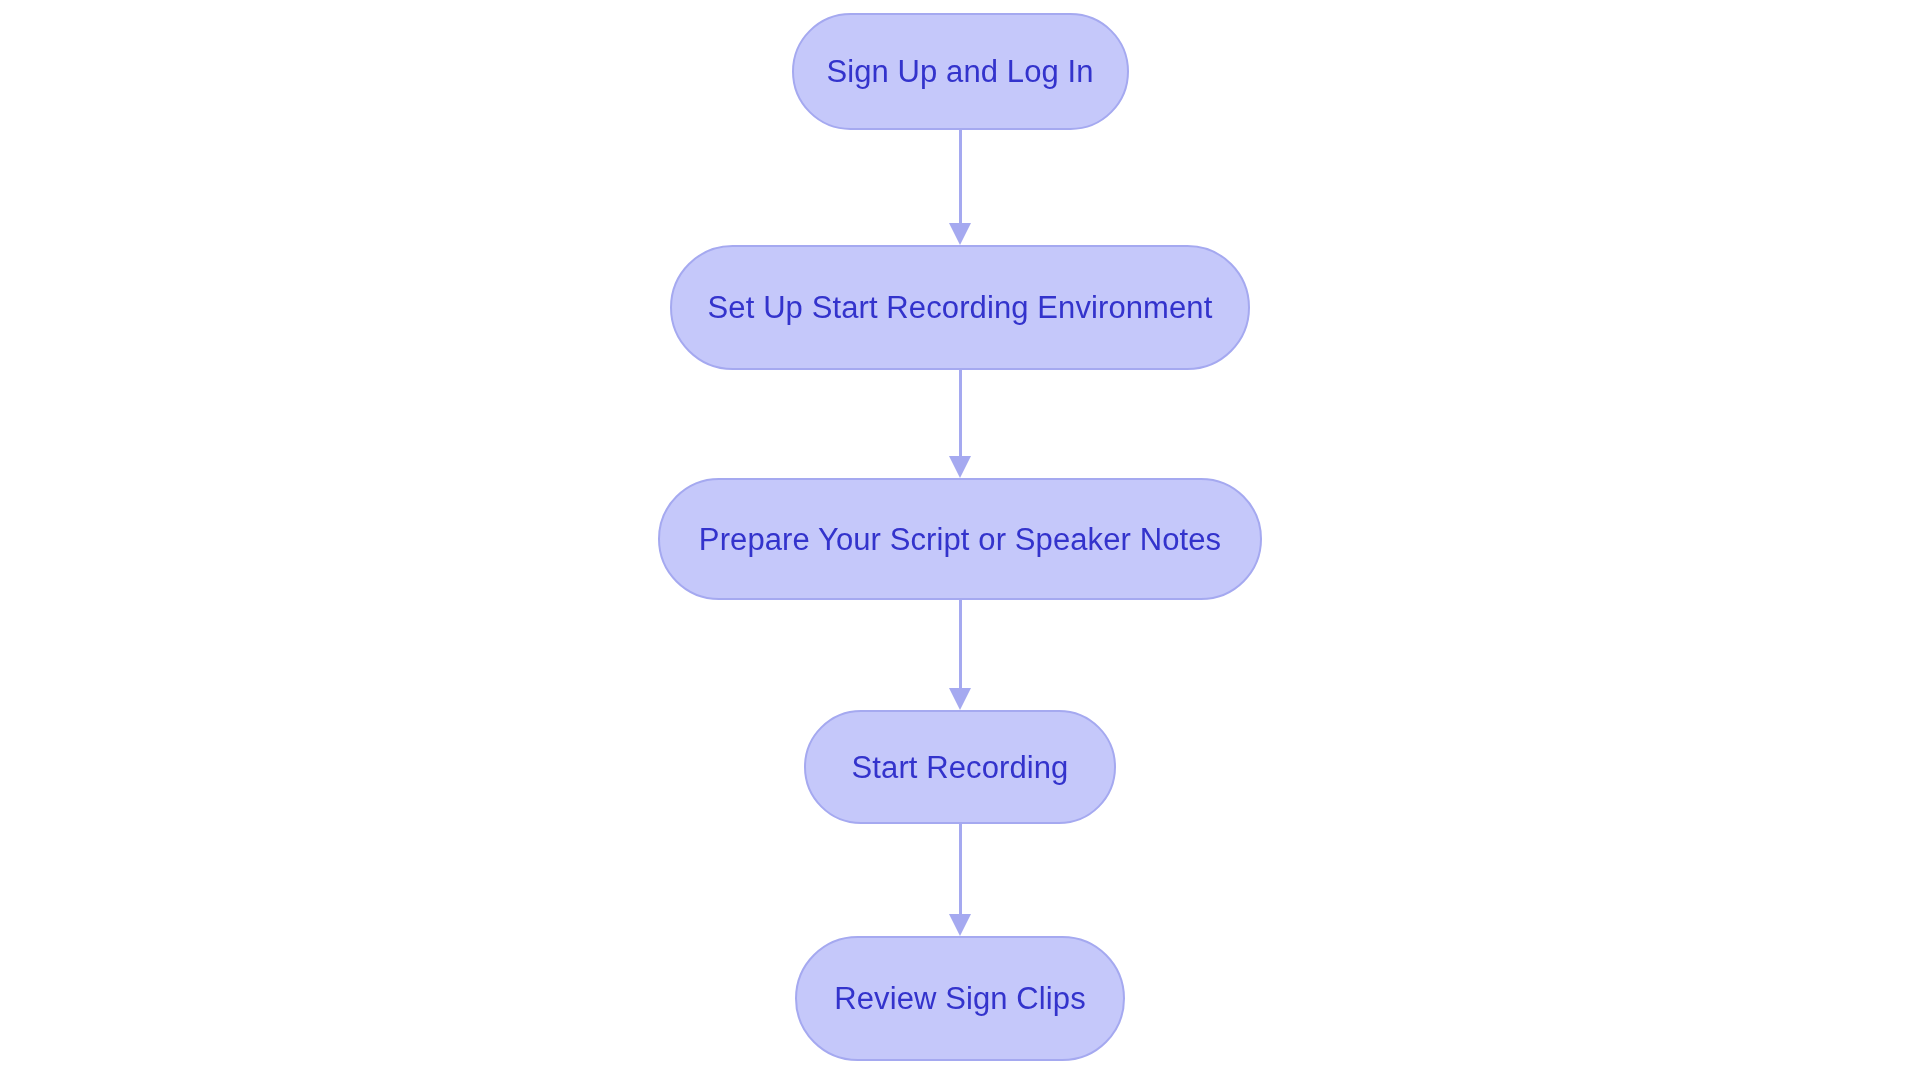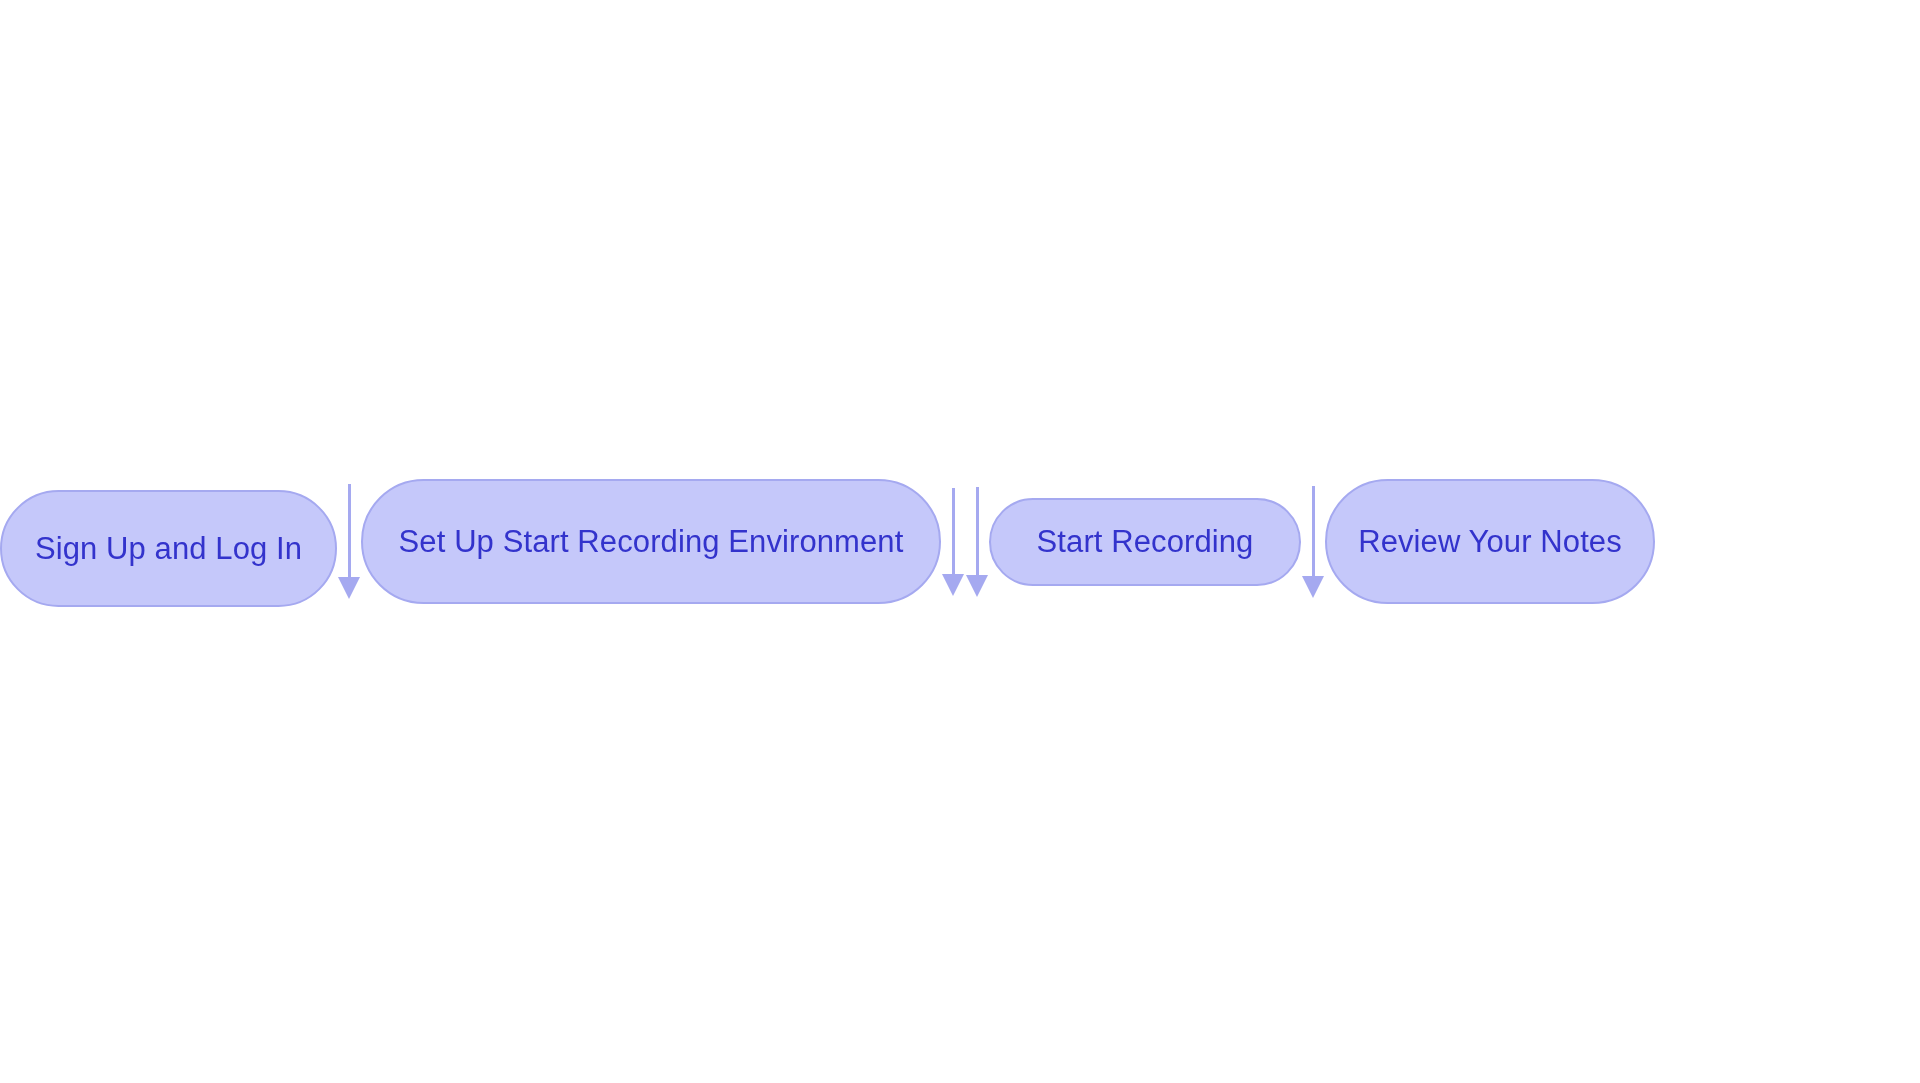--- a/index.html
+++ b/index.html
@@ -21,21 +21,21 @@
     background: #ffffff;
   }
 
   .flow-column {
     position: absolute;
     left: 0;
     top: 0;
     width: 1920px;
     height: 1083px;
     display: flex;
-    flex-direction: row;
+    flex-direction: column;
     align-items: center;
   }
 
   .node {
     box-sizing: border-box;
     display: flex;
     align-items: center;
     justify-content: center;
     background: #c5c8fa;
     border: 2px solid #a5a9f0;
@@ -51,21 +51,21 @@
 
   .node-label {
     display: block;
     padding: 0 44px;
   }
 
   
   .node-1 { width: 337px; height: 117px; margin-top: 13px; }
   .node-2 { width: 580px; height: 125px; }
   .node-3 { width: 604px; height: 122px; }
-  .node-4 { width: 312px; height: 88px; align-items: center; }
+  .node-4 { width: 312px; height: 114px; align-items: center; }
   .node-5 { width: 330px; height: 125px; }
 
   .connector {
     position: relative;
     width: 24px;
     display: flex;
     flex-direction: column;
     align-items: center;
     justify-content: flex-start;
   }
@@ -108,33 +108,36 @@
 
     <div class="node node-2">
       <span class="node-label">Set Up Start Recording Environment</span>
     </div>
 
     <div class="connector connector-2">
       <div class="connector-line"></div>
       <div class="connector-head"></div>
     </div>
 
+    <div class="node node-3">
+      <span class="node-label">Prepare Your Script or Speaker Notes</span>
+    </div>
 
     <div class="connector connector-3">
       <div class="connector-line"></div>
       <div class="connector-head"></div>
     </div>
 
     <div class="node node-4">
       <span class="node-label">Start Recording</span>
     </div>
 
     <div class="connector connector-4">
       <div class="connector-line"></div>
       <div class="connector-head"></div>
     </div>
 
     <div class="node node-5">
-      <span class="node-label">Review Your Notes</span>
+      <span class="node-label">Review Sign Clips</span>
     </div>
 
   </div>
 </div>
 
 </body></html>

